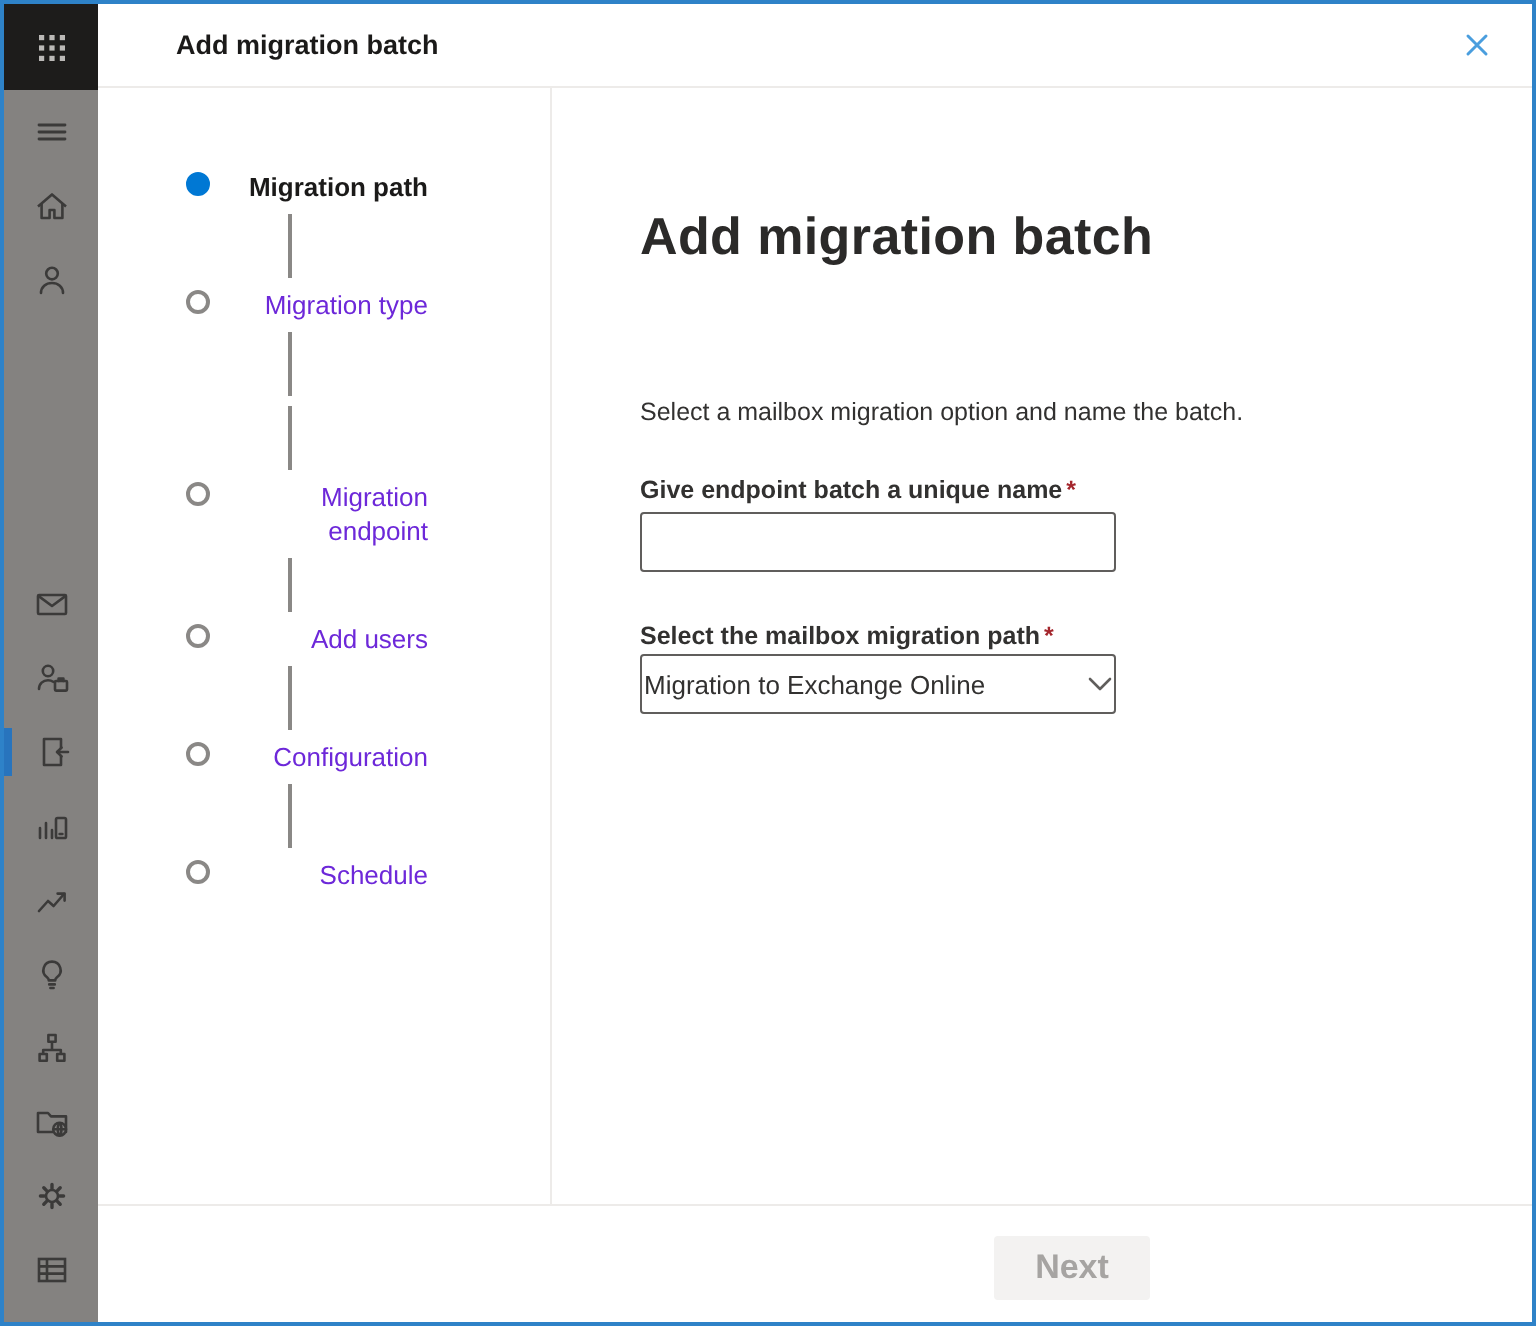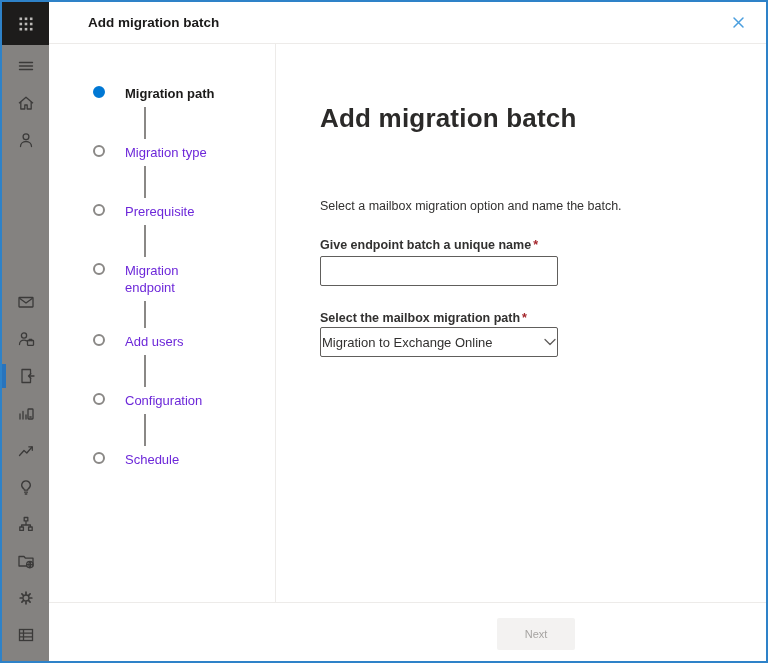--- a/index.html
+++ b/index.html
@@ -18,42 +18,42 @@
   
   .panel { flex:1; display:flex; flex-direction:column; background:#fff; }
   .header { height:42px; flex:0 0 42px; display:flex; align-items:center; border-bottom:1px solid #edebe9; padding:0 16px 0 39px; }
   .header-title { font-size:13.5px; font-weight:700; color:#1b1a19; flex:1; }
   .close-btn { width:24px; height:24px; display:flex; align-items:center; justify-content:center; cursor:pointer; }
 
   .body { flex:1; display:flex; min-height:0; }
 
   
   .steps { width:227px; flex:0 0 227px; border-right:1px solid #edebe9; padding:41px 0 0 44px; }
-  .step { display:flex; align-items:flex-start; gap:20px; }
+  .step { display:flex; align-items:flex-start; gap:9px;text-align:right; }
   .dot { width:12px; height:12px; border:2px solid #8a8886; border-radius:50%; background:#fff; flex:0 0 12px; margin-top:0.5px; }
   .step.active .dot { background:#0078d4; border-color:#0078d4; }
   .step-label { font-size:13px; line-height:17px; color:#6d28d9; width:100px; }
   .step.active .step-label { color:#1b1a19; font-weight:700; }
   .conn { width:2px; height:32px; background:#8a8886; margin:5px 0 5px 51px; }
   .conn.short { height:27px; }
 
   
   .content { flex:1; padding:59px 30px 0 44px; }
   .content h1 { font-size:26px; line-height:30px; font-weight:700; color:#2b2a29; letter-spacing:0.2px; }
   .desc { margin-top:66px; font-size:12.5px; color:#323130; }
   .field-label { margin-top:25px; font-size:12.5px; font-weight:600; color:#323130; }
   .req { color:#a4262c; margin-left:2px; }
   .text-input { margin-top:4px; display:block; width:238px; height:30px; border:1px solid #605e5c; border-radius:2px; font-size:13px; padding:0 8px; color:#323130; outline:none; font-family:"Liberation Sans", sans-serif; }
   .field-label.second { }
   .dropdown { margin-top:2px; width:238px; height:30px; border:1px solid #605e5c; border-radius:2px; display:flex; align-items:center; justify-content:space-between; padding:0 1px; cursor:pointer; background:#fff; }
   .dropdown-value { font-size:13px; color:#323130; }
 
   
   .footer { height:59px; flex:0 0 59px; border-top:1px solid #edebe9; background:#fff; position:relative; }
-  .next-btn { position:absolute; left:448px; top:15px; width:78px; height:32px; background:#f3f2f1; color:#a6a4a2; border:none; border-radius:2px; font-size:11px; font-weight:400; font-family:"Liberation Sans", sans-serif; }
+  .next-btn { position:absolute; left:448px; top:15px; width:78px; height:32px; background:#f3f2f1; color:#a6a4a2; border:none; border-radius:2px; font-size:17px; font-weight:700; font-family:"Liberation Sans", sans-serif; }
 </style>
 </head>
 <body>
 
 <div class="window">
 
   <div class="rail">
     <div class="waffle-block">
       <svg width="22" height="22" viewBox="0 0 22 22">
         <g fill="#bbb9b7">
@@ -175,24 +175,20 @@
         <div class="step active">
           <span class="dot"></span>
           <span class="step-label">Migration path</span>
         </div>
         <div class="conn"></div>
         <div class="step">
           <span class="dot"></span>
           <span class="step-label">Migration type</span>
         </div>
         <div class="conn"></div>
-        <div class="step">
-          <span class="dot"></span>
-          <span class="step-label">Prerequisite</span>
-        </div>
         <div class="conn"></div>
         <div class="step">
           <span class="dot"></span>
           <span class="step-label">Migration endpoint</span>
         </div>
         <div class="conn short"></div>
         <div class="step">
           <span class="dot"></span>
           <span class="step-label">Add users</span>
         </div>

